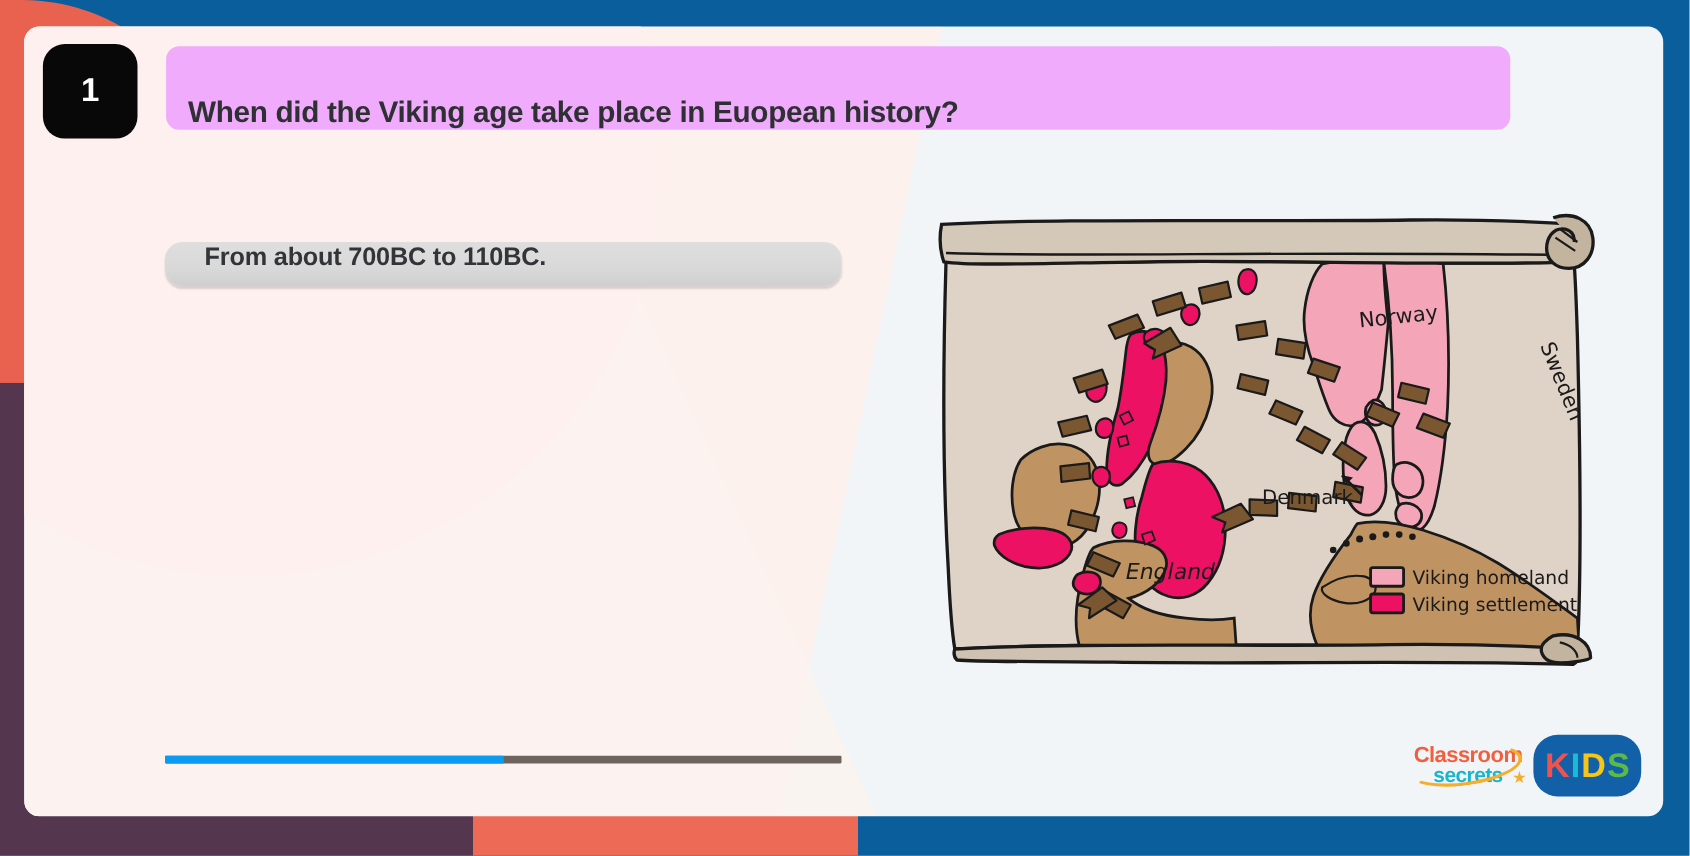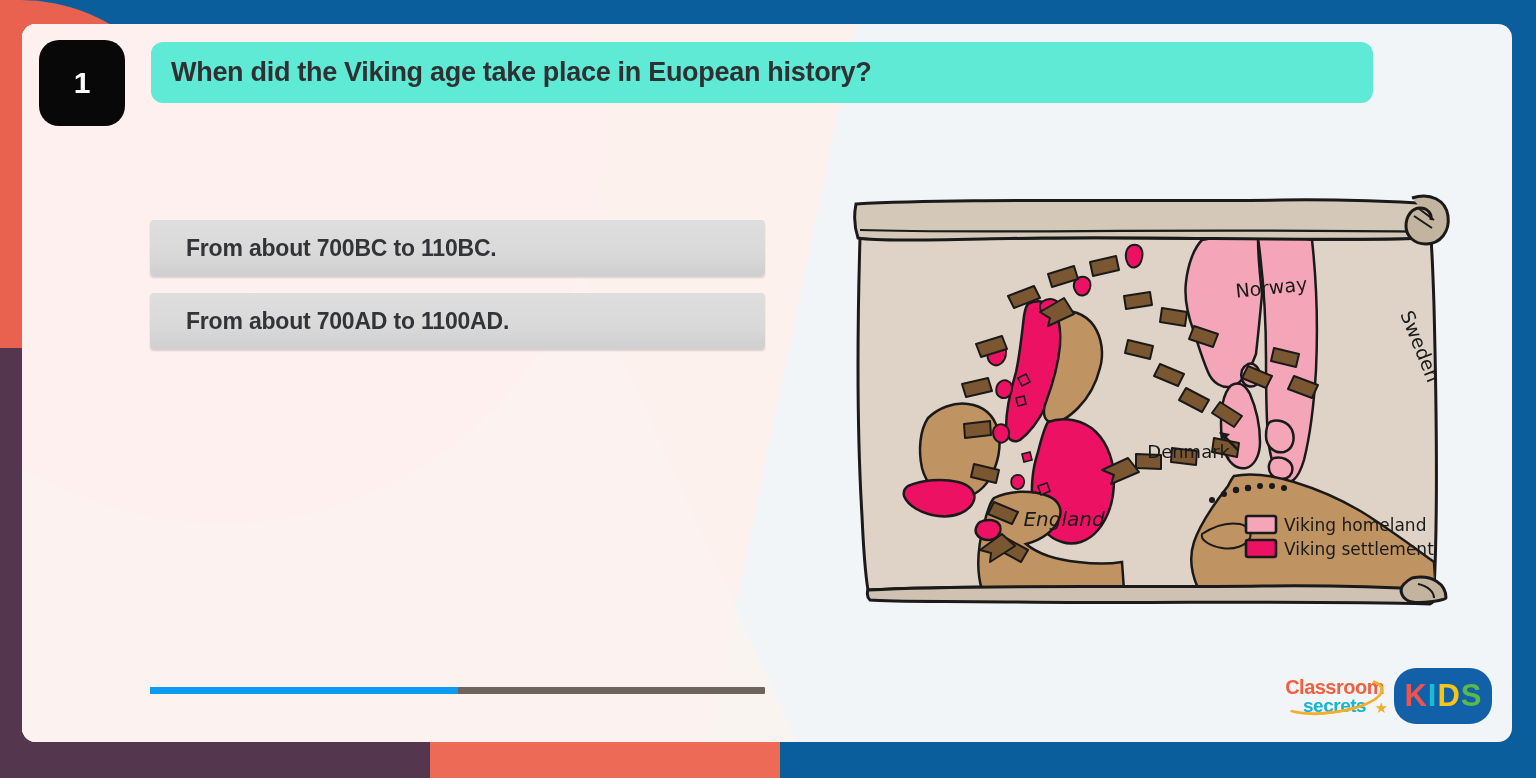--- a/index.html
+++ b/index.html
@@ -80,47 +80,47 @@
     display: flex; align-items: center; justify-content: center;
     color: #ffffff;
     font-size: 30px; font-weight: bold;
     letter-spacing: 0px;
   }
 
   
   #question-banner {
     position: absolute;
     left: 129px; top: 18px;
-    width: 1222px; height: 61px;
-    background: #5eead4;
+    width: 1222px; height: 76px;
+    background: #f0abfc;
     border-radius: 12px;
-    display: flex; align-items: center;
+    display: flex; align-items: flex-end;
   }
   #question-text {
     padding-left: 20px;
     font-size: 27px;
     font-weight: bold;
     color: #2f3033;
     letter-spacing: -0.3px;
   }
 
   
   #options {
     position: absolute;
     left: 128px; top: 196px;
     width: 615px;
   }
   .option {
     position: relative;
-    height: 56px;
+    height: 40px;
     margin-bottom: 17px;
     background: linear-gradient(180deg, #dedede 0%, #d9d9d9 60%, #cfcfcf 100%);
-    border-radius: 4px;
+    border-radius: 16px;
     box-shadow: 0 2px 2px rgba(0,0,0,.14);
-    display: flex; align-items: center;
+    display: flex; 
   }
   .option-label {
     padding-left: 36px;
     font-size: 23px;
     font-weight: bold;
     color: #333437;
     letter-spacing: -0.2px;
   }
 
   
@@ -214,23 +214,20 @@
       <span>1</span>
     </div>
 
     <div id="question-banner">
       <div id="question-text">When did the Viking age take place in Euopean history?</div>
     </div>
 
     <div id="options">
       <div class="option">
         <span class="option-label">From about 700BC to 110BC.</span>
-      </div>
-      <div class="option">
-        <span class="option-label">From about 700AD to 1100AD.</span>
       </div>
     </div>
 
     <div id="progress-track" style="background: rgb(110, 100, 94);">
       <div id="progress-fill" style="width: 50%; background: rgb(12, 155, 242);"></div>
     </div>
 
     <div id="map-wrap">
       <svg id="map-svg" viewBox="0 0 610 420" xmlns="http://www.w3.org/2000/svg">
         <defs>

